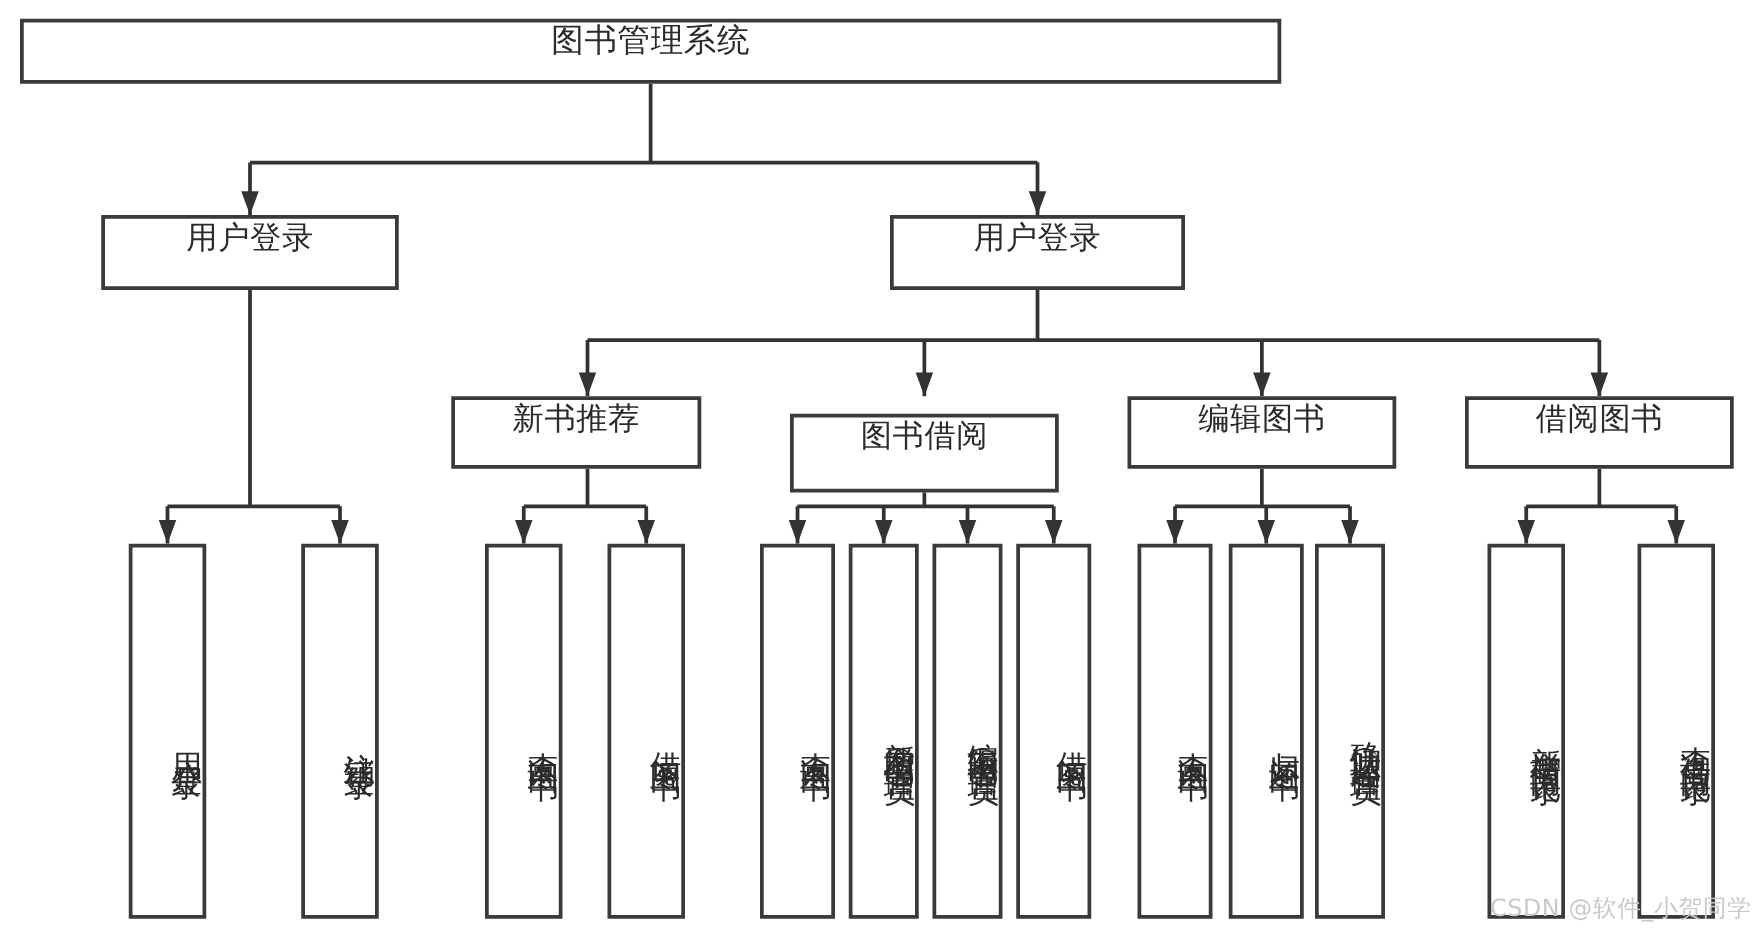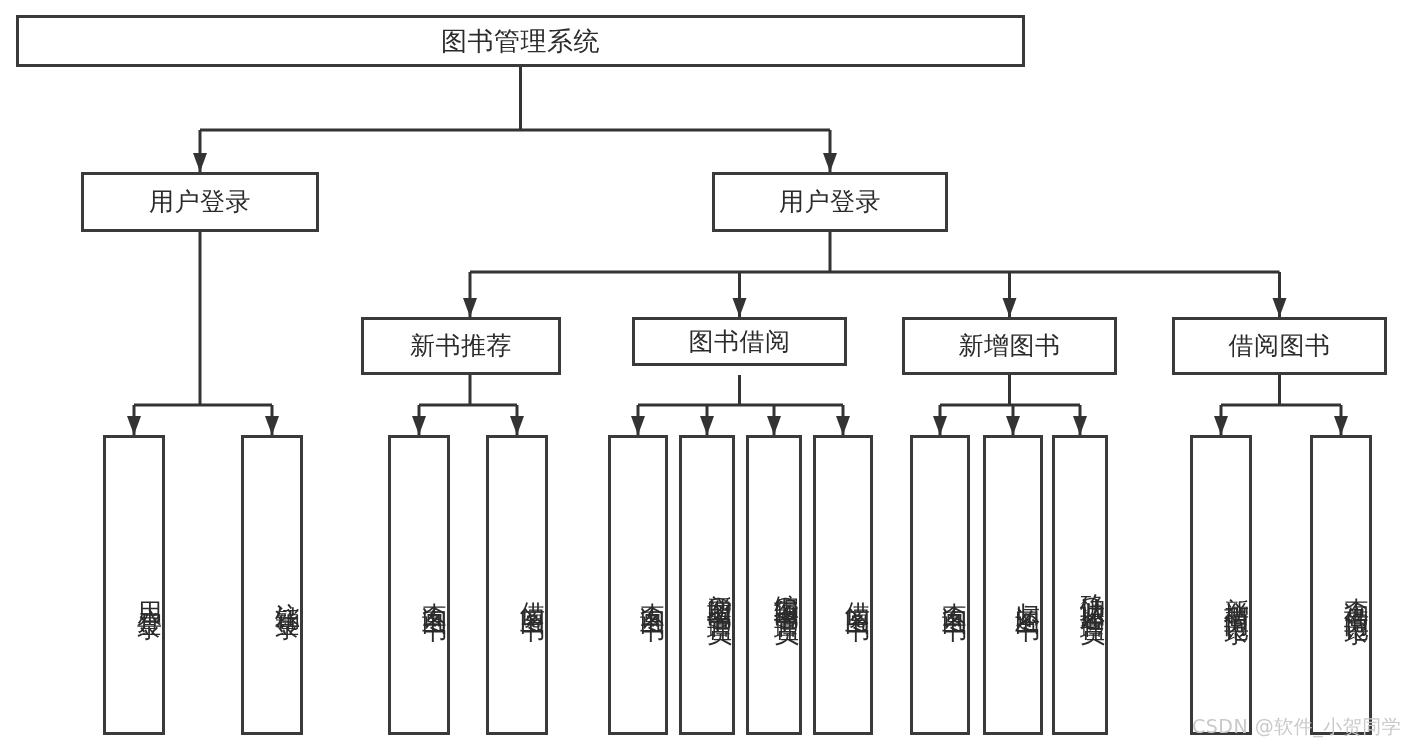--- a/index.html
+++ b/index.html
@@ -26,21 +26,21 @@
     height: 747px;
     pointer-events: none;
   }
   .node {
     position: absolute;
     box-sizing: border-box;
     border: 3px solid #3a3a3a;
     background: #ffffff;
     color: #2b2b2b;
     display: flex;
-    align-items: center;
+    align-items: flex-start;
     justify-content: center;
     text-align: center;
     line-height: 1.18;
     letter-spacing: 0.5px;
   }
   .node.h {
     font-size: 25px;
   }
   .node.root {
     font-size: 26px;
@@ -137,25 +137,25 @@
       </div>
       <div class="node h" style="left: 81px; top: 172px; width: 238px; height: 60px;">
         <span class="lbl">用户登录</span>
       </div>
       <div class="node h" style="left: 712px; top: 172px; width: 236px; height: 60px;">
         <span class="lbl">用户登录</span>
       </div>
       <div class="node h" style="left: 361px; top: 317px; width: 200px; height: 58px;">
         <span class="lbl">新书推荐</span>
       </div>
-      <div class="node h" style="left: 632px; top: 317px; width: 215px; height: 49px;">
+      <div class="node h" style="left: 632px; top: 331px; width: 215px; height: 63px;">
         <span class="lbl">图书借阅</span>
       </div>
       <div class="node h" style="left: 902px; top: 317px; width: 215px; height: 58px;">
-        <span class="lbl">新增图书</span>
+        <span class="lbl">编辑图书</span>
       </div>
       <div class="node h" style="left: 1172px; top: 317px; width: 215px; height: 58px;">
         <span class="lbl">借阅图书</span>
       </div>
       <div class="node leaf" style="left: 103px; top: 435px; width: 62px; height: 300px;">
         <span class="lbl">用户登录</span>
       </div>
       <div class="node leaf" style="left: 241px; top: 435px; width: 62px; height: 300px;">
         <span class="lbl">注销登录</span>
       </div>

